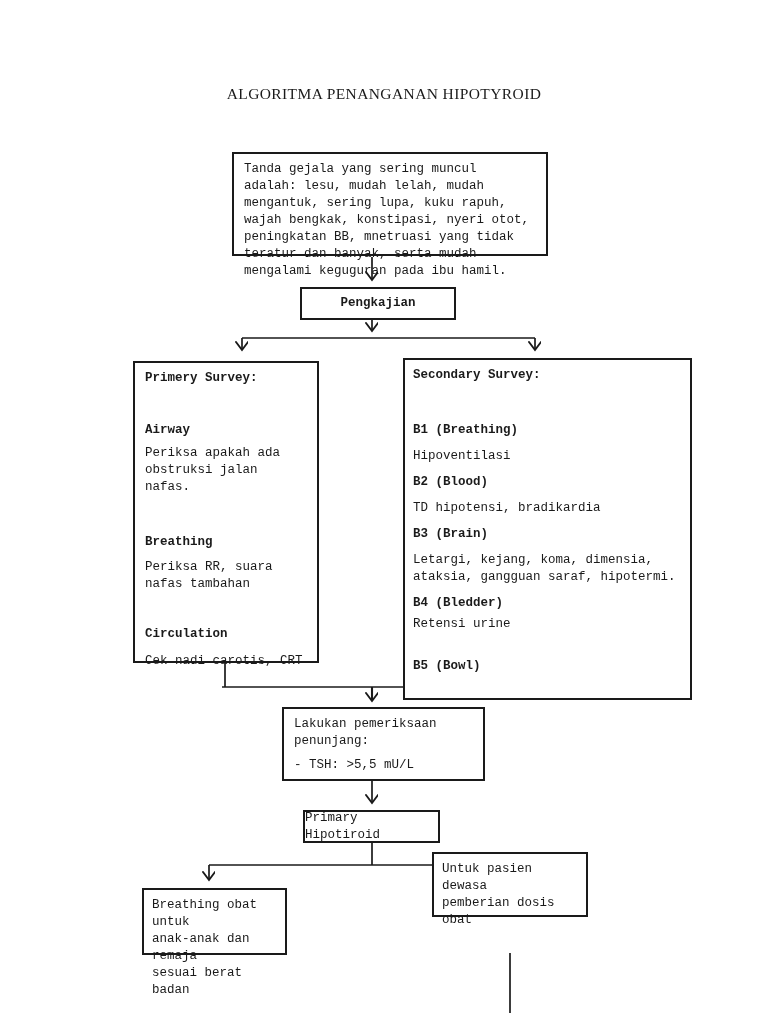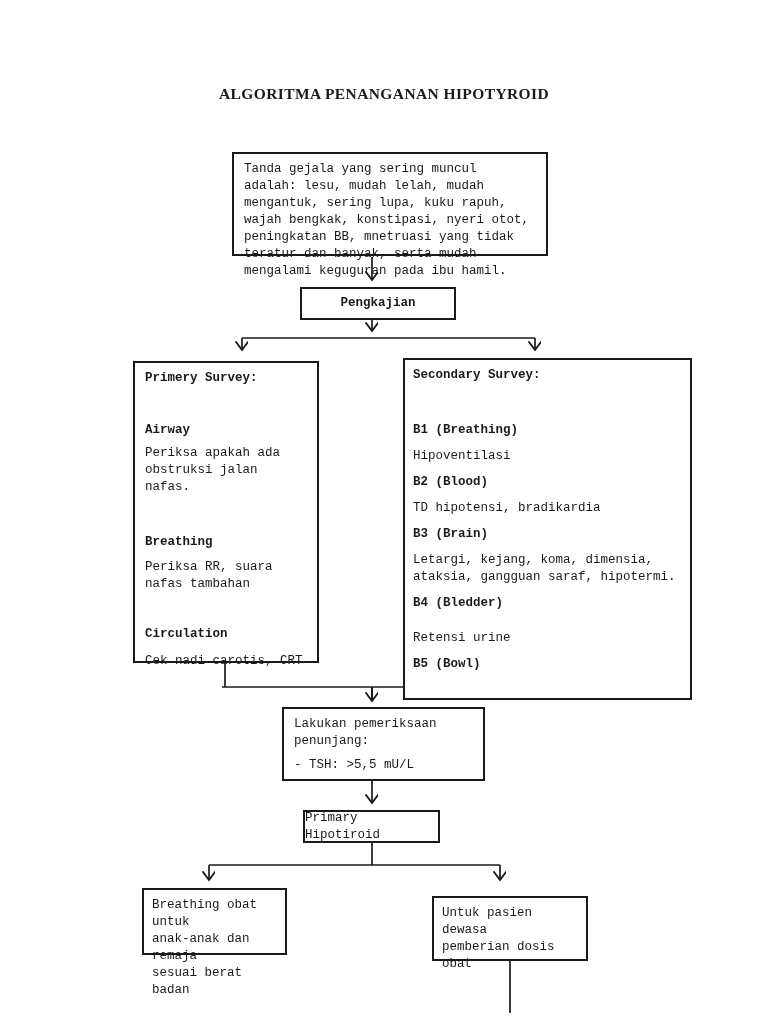--- a/index.html
+++ b/index.html
@@ -12,21 +12,21 @@
     color: #1a1a1a;
     overflow: hidden;
   }
   .title {
     position: absolute;
     top: 85px;
     left: 0;
     width: 100%;
     text-align: center;
     font-family: "Liberation Serif", serif;
-    font-weight: bold;
+    font-weight: normal;
     font-size: 15.5px;
     letter-spacing: 0.4px;
   }
   svg.connectors {
     position: absolute;
     left: 0; top: 0;
     width: 768px; height: 1024px;
     z-index: 0;
   }
   .fbox {
@@ -106,38 +106,38 @@
   </div>
 
   <div class="fbox pad8" style="left:403px; top:358px; width:289px; height:342px;">
     <div class="b" style="margin-bottom:38px;">Secondary Survey:</div>
     <div class="b" style="margin-bottom:9px;">B1 (Breathing)</div>
     <div style="margin-bottom:9px;">Hipoventilasi</div>
     <div class="b" style="margin-bottom:9px;">B2 (Blood)</div>
     <div style="margin-bottom:9px;">TD hipotensi, bradikardia</div>
     <div class="b" style="margin-bottom:9px;">B3 (Brain)</div>
     <div style="margin-bottom:9px;">Letargi, kejang, koma, dimensia, ataksia, gangguan saraf, hipotermi.</div>
-    <div class="b" style="margin-bottom:18px;">B4 (Bledder)</div>
-    <div style="margin-bottom:9px;">Retensi urine</div>
+    <div class="b" style="margin-bottom:4px;">B4 (Bledder)</div>
+    <div style="margin-bottom:25px;">Retensi urine</div>
     <div class="b">B5 (Bowl)</div>
   </div>
 
   <div class="fbox pad" style="left:282px; top:707px; width:203px; height:74px;">
     <div>Lakukan pemeriksaan penunjang:</div>
     <div style="margin-top:7px;">- TSH: &gt;5,5 mU/L</div>
   </div>
 
   <div class="fbox center-label" style="left:303px; top:810px; width:137px; height:33px; font-weight:normal;">
     <span>Primary Hipotiroid</span>
   </div>
 
   <div class="fbox pad8" style="left:142px; top:888px; width:145px; height:67px;">
     <div>Breathing obat untuk</div>
     <div>anak-anak dan remaja</div>
     <div>sesuai berat badan</div>
   </div>
 
-  <div class="fbox pad8" style="left:432px; top:896px; width:156px; height:65px;">
+  <div class="fbox pad8" style="left:432px; top:852px; width:156px; height:65px;">
     <div>Untuk pasien dewasa</div>
     <div>pemberian dosis obat</div>
   </div>
 
 </div>
 
 </body></html>

